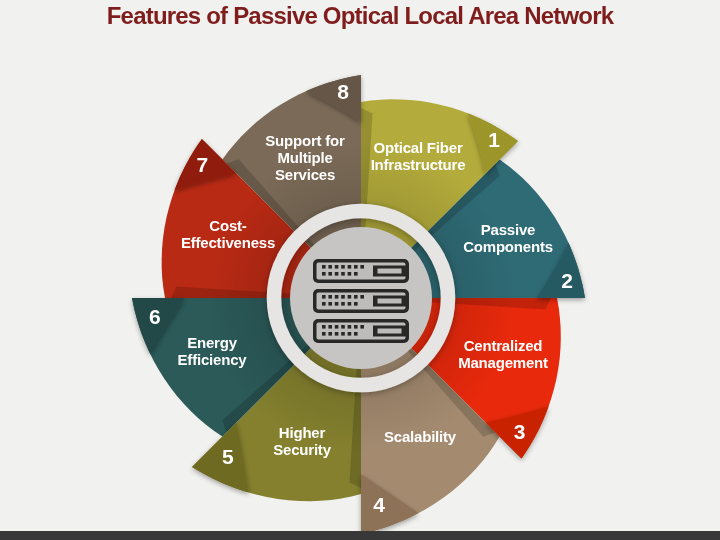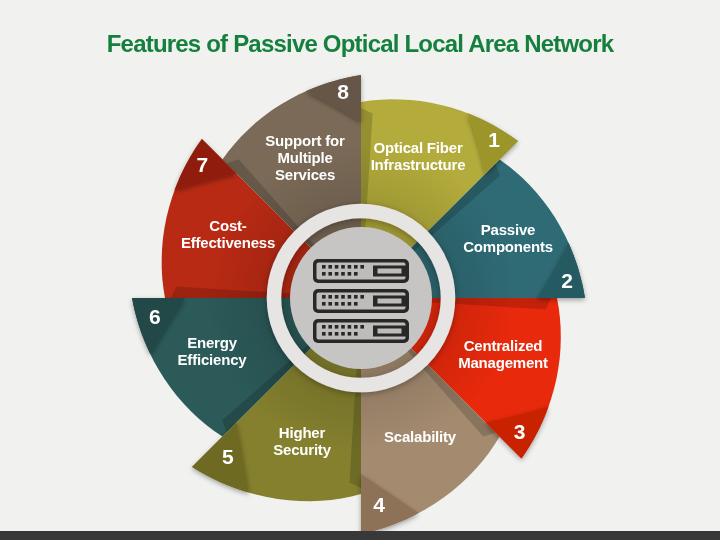--- a/index.html
+++ b/index.html
@@ -1,22 +1,22 @@
 <!DOCTYPE html>
 <html><head>
 <meta charset="utf-8">
 <style>
   html,body{margin:0;padding:0;background:#888;}
   .stage{
     position:relative;width:720px;height:540px;overflow:hidden;
     background:#f1f1ef;font-family:"Liberation Sans",sans-serif;
   }
   .title{
-    position:absolute;top:30px;left:0;width:720px;text-align:center;
-    font-size:24px;font-weight:700;letter-spacing:-0.8px;color:#15803d;
+    position:absolute;top:2px;left:0;width:720px;text-align:center;
+    font-size:24px;font-weight:700;letter-spacing:-0.8px;color:#7f1d1d;
   }
   .diagram-svg{position:absolute;top:0;left:0;}
   .footer-bar{position:absolute;left:0;bottom:0;width:720px;height:9px;}
   svg text{font-family:"Liberation Sans",sans-serif;font-weight:700;}
   .petal-label{fill:#ffffff;font-size:15px;letter-spacing:-0.2px;}
   .petal-num{fill:#ffffff;font-size:21px;}
 </style>
 </head>
 <body>
 

